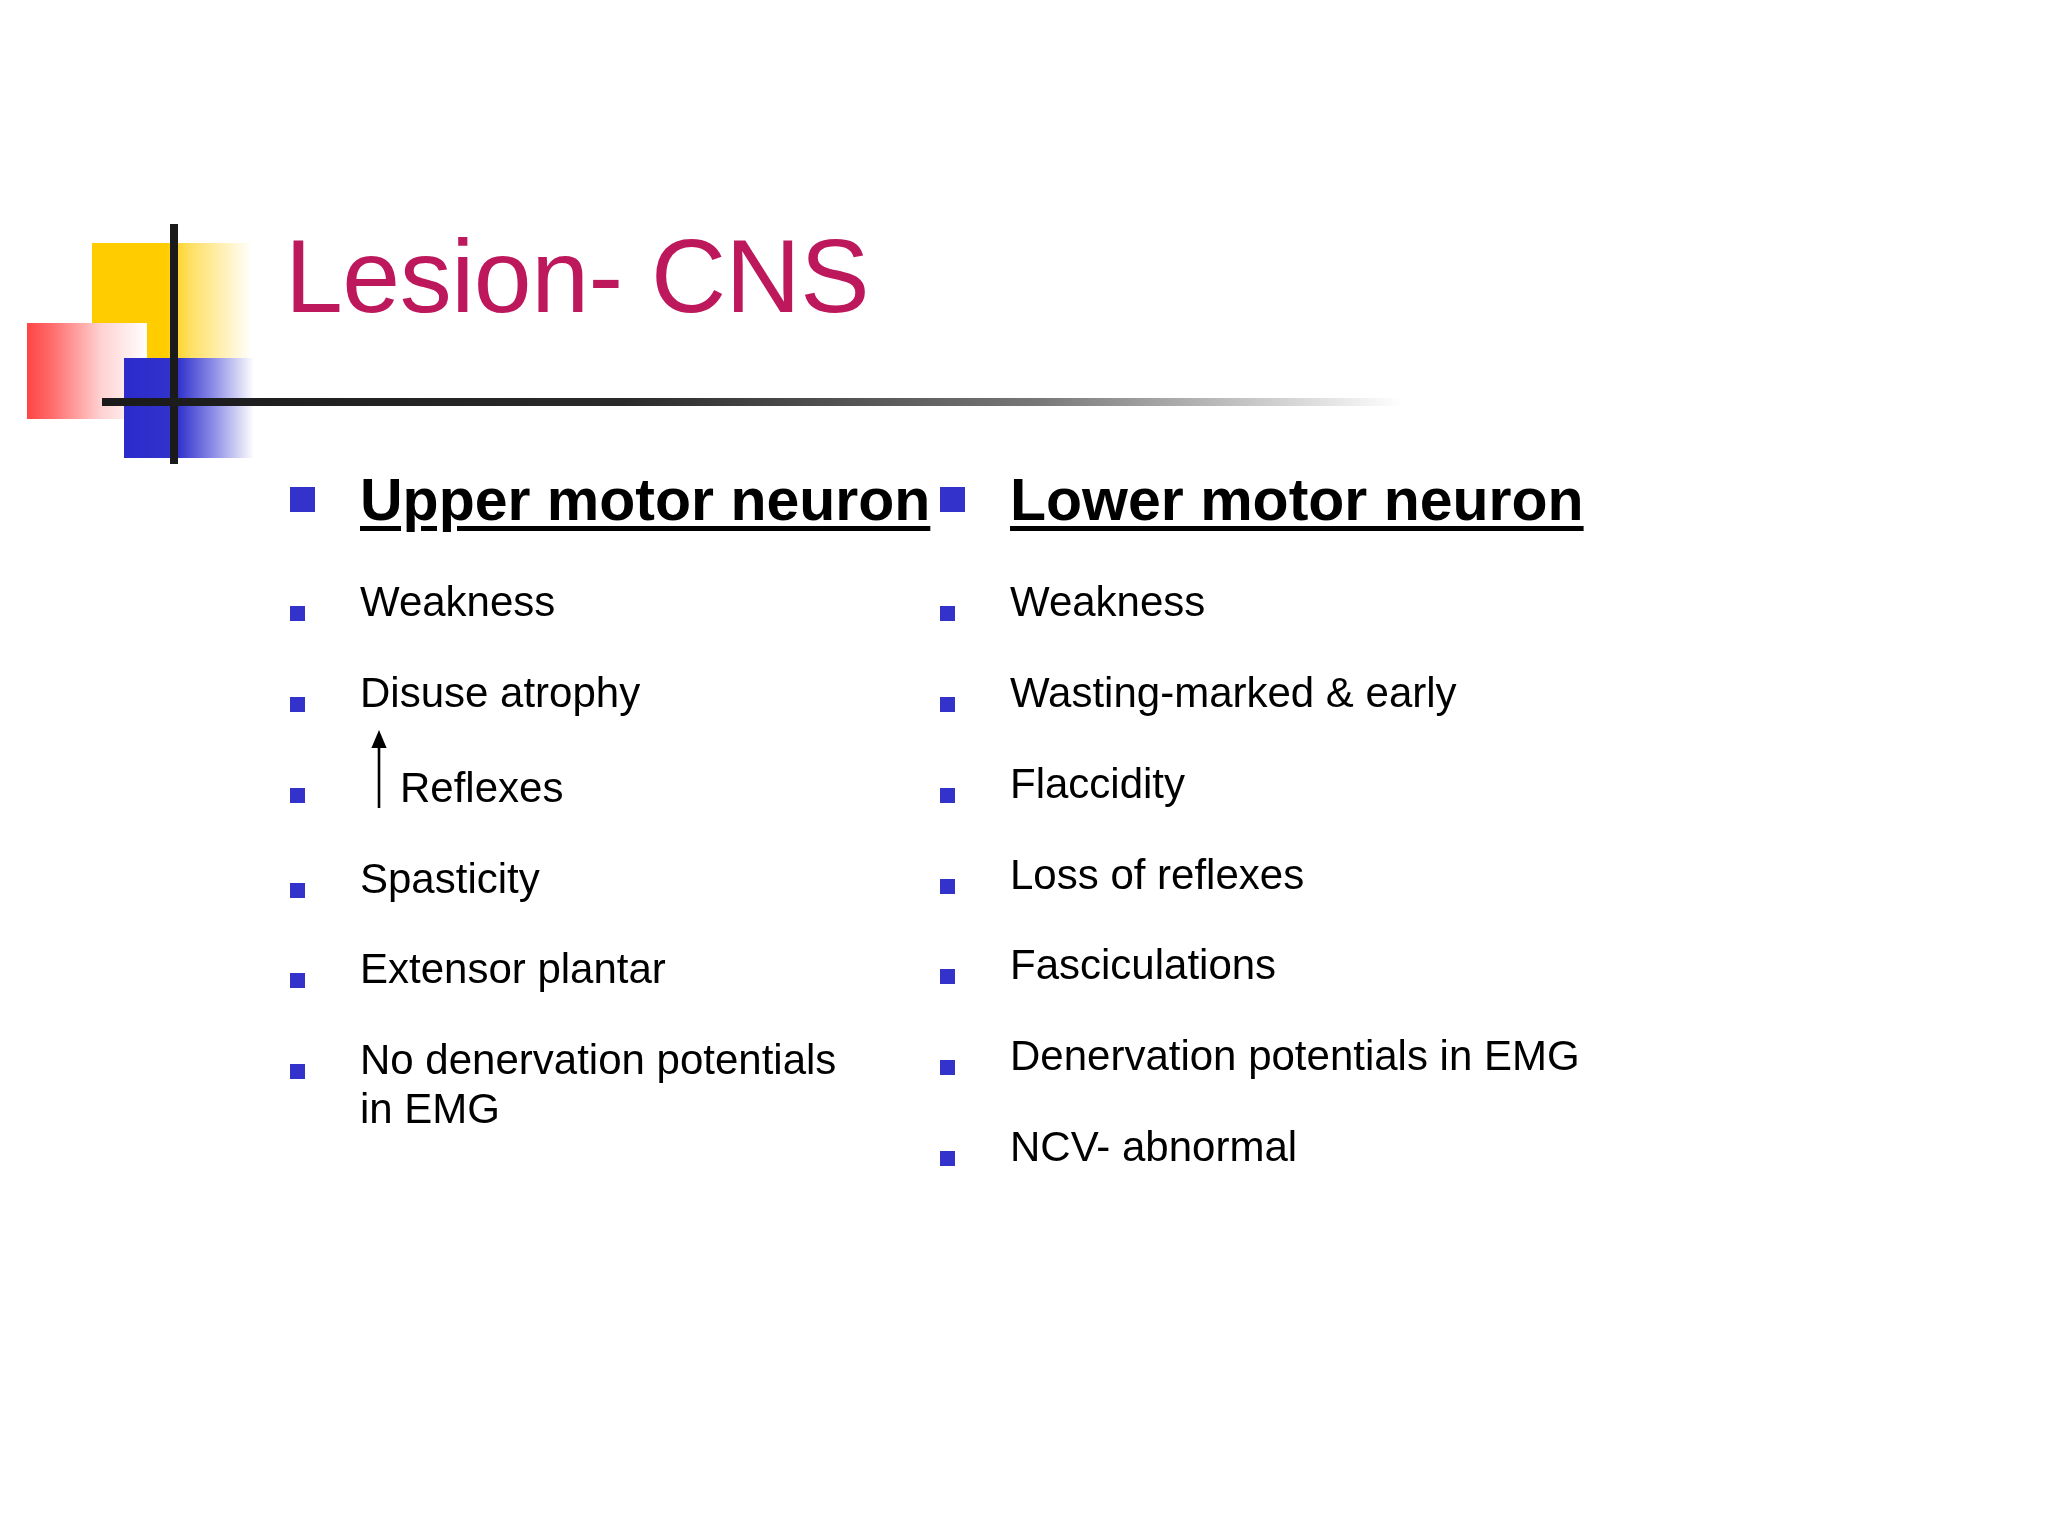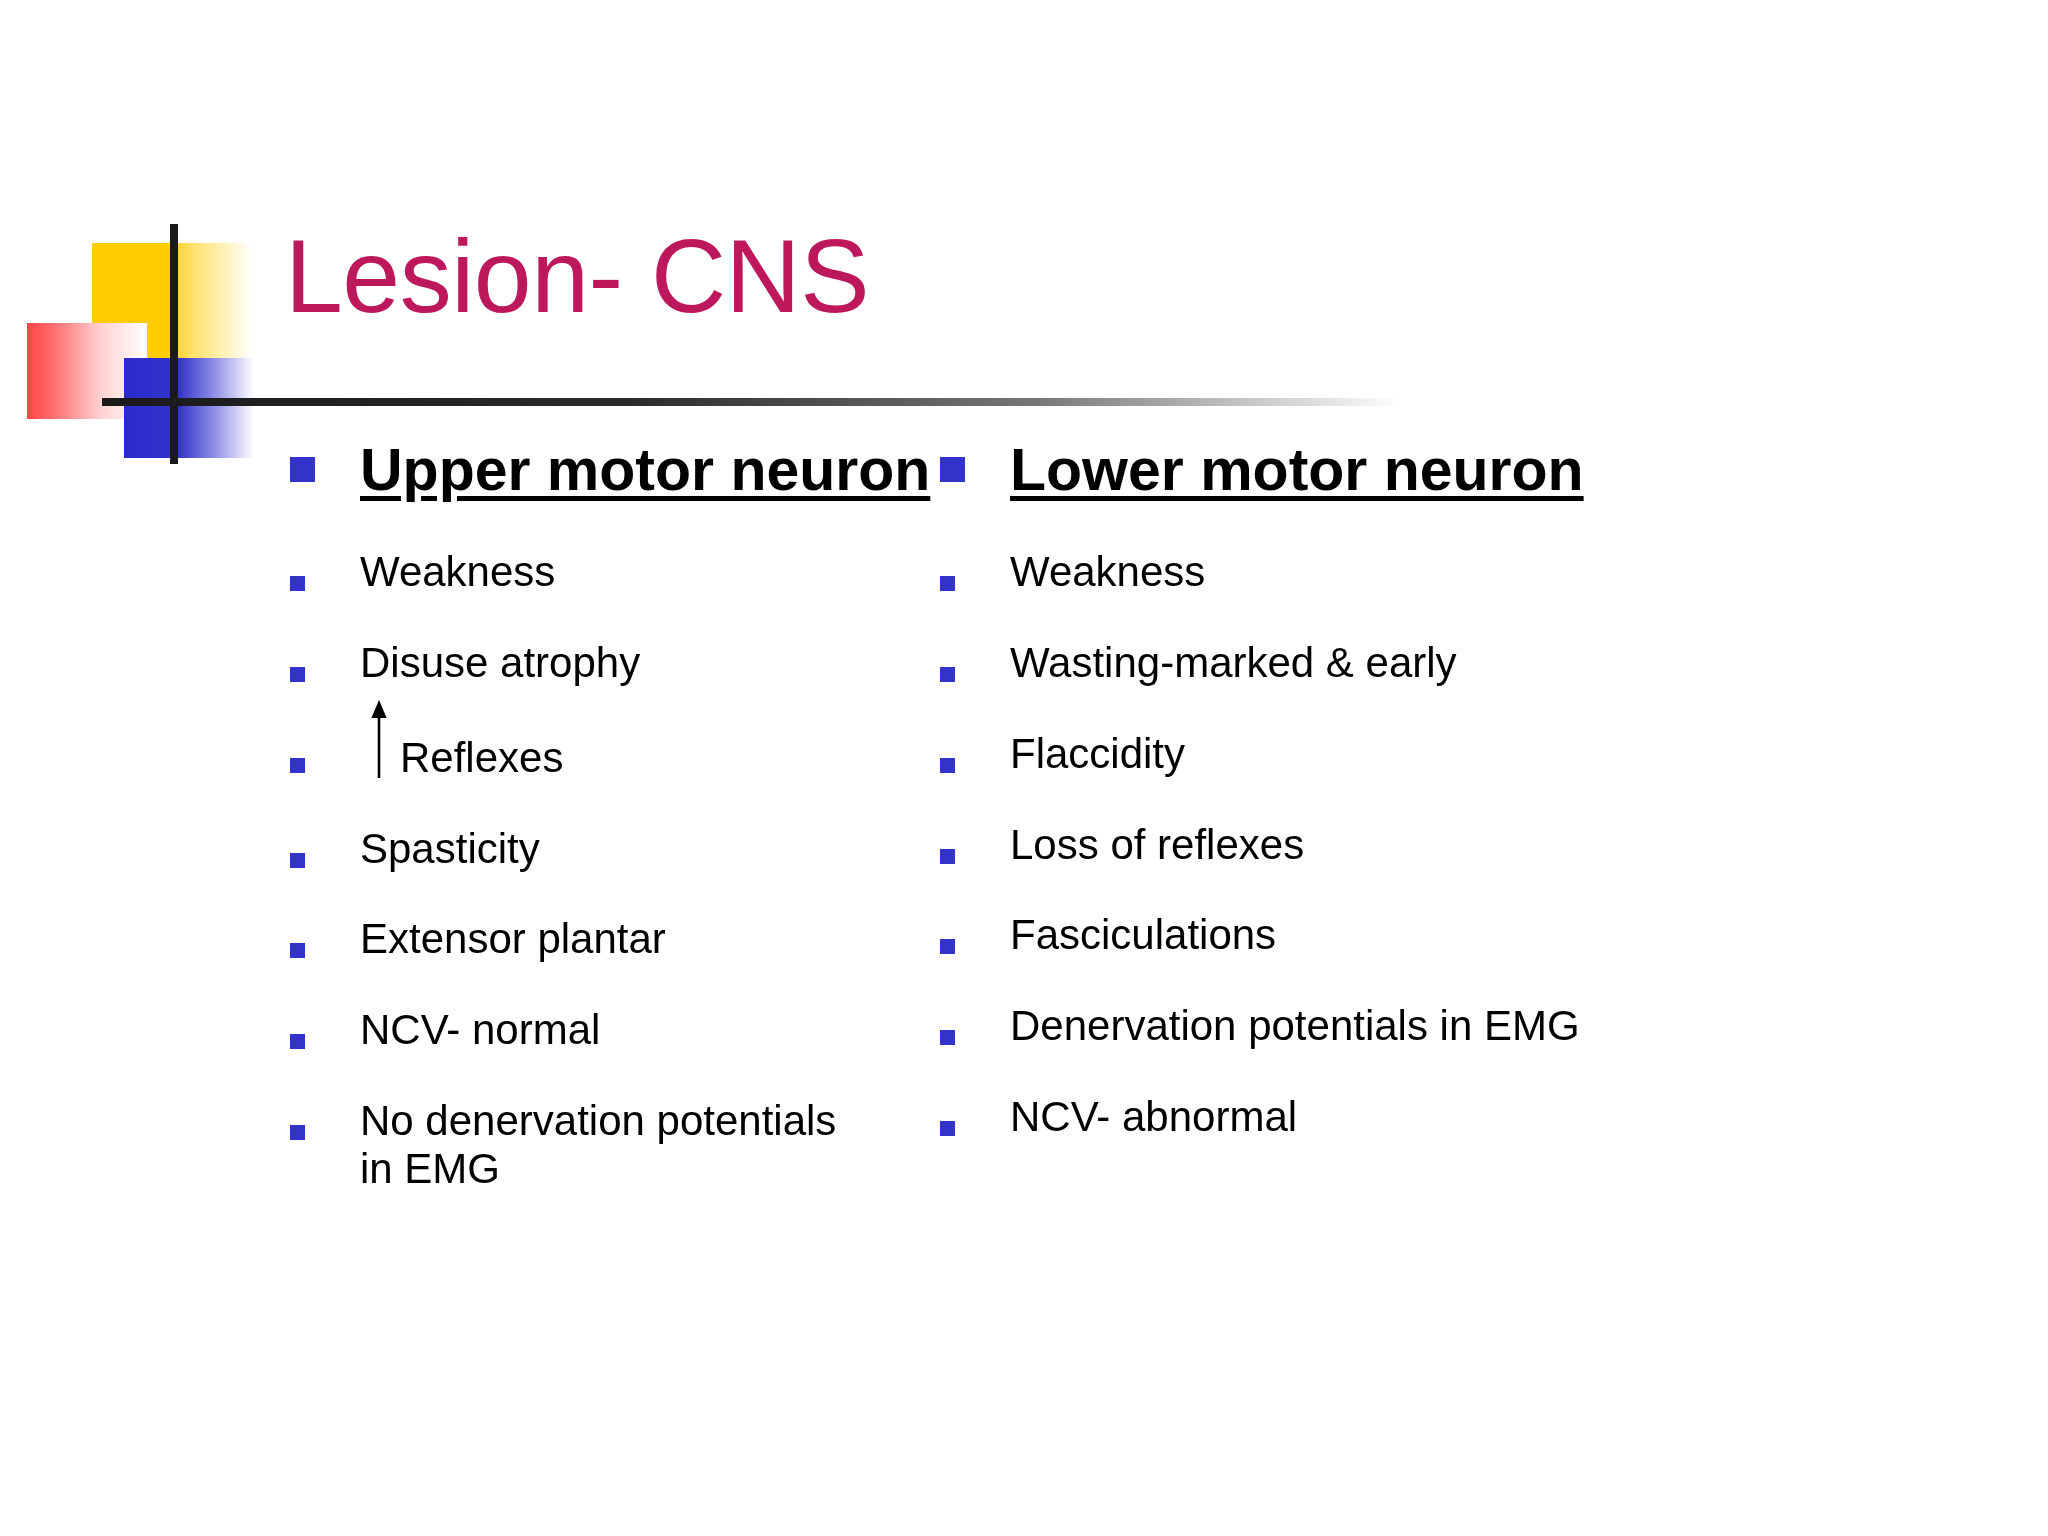--- a/index.html
+++ b/index.html
@@ -74,21 +74,21 @@
     color: #be185d;
     font-weight: 400;
     letter-spacing: -0.5px;
     white-space: nowrap;
   }
 
   
   .content {
     position: absolute;
     left: 0;
-    top: 436px;
+    top: 466px;
     width: 1736px;
     display: flex;
   }
   .col {
     box-sizing: border-box;
   }
   .col-left {
     width: 865px;
     padding-left: 290px;
   }
@@ -199,24 +199,20 @@
     <div class="bullet-row">
       <span class="marker marker-sm"></span>
       <span class="label">Spasticity</span>
     </div>
 
     <div class="bullet-row">
       <span class="marker marker-sm"></span>
       <span class="label">Extensor plantar</span>
     </div>
 
-    <div class="bullet-row">
-      <span class="marker marker-sm"></span>
-      <span class="label">NCV- normal</span>
-    </div>
 
     <div class="bullet-row">
       <span class="marker marker-sm"></span>
       <span class="label" style="max-width:520px;">No denervation potentials in EMG</span>
     </div>
 
   </div>
 
   <div class="col col-right">
 

